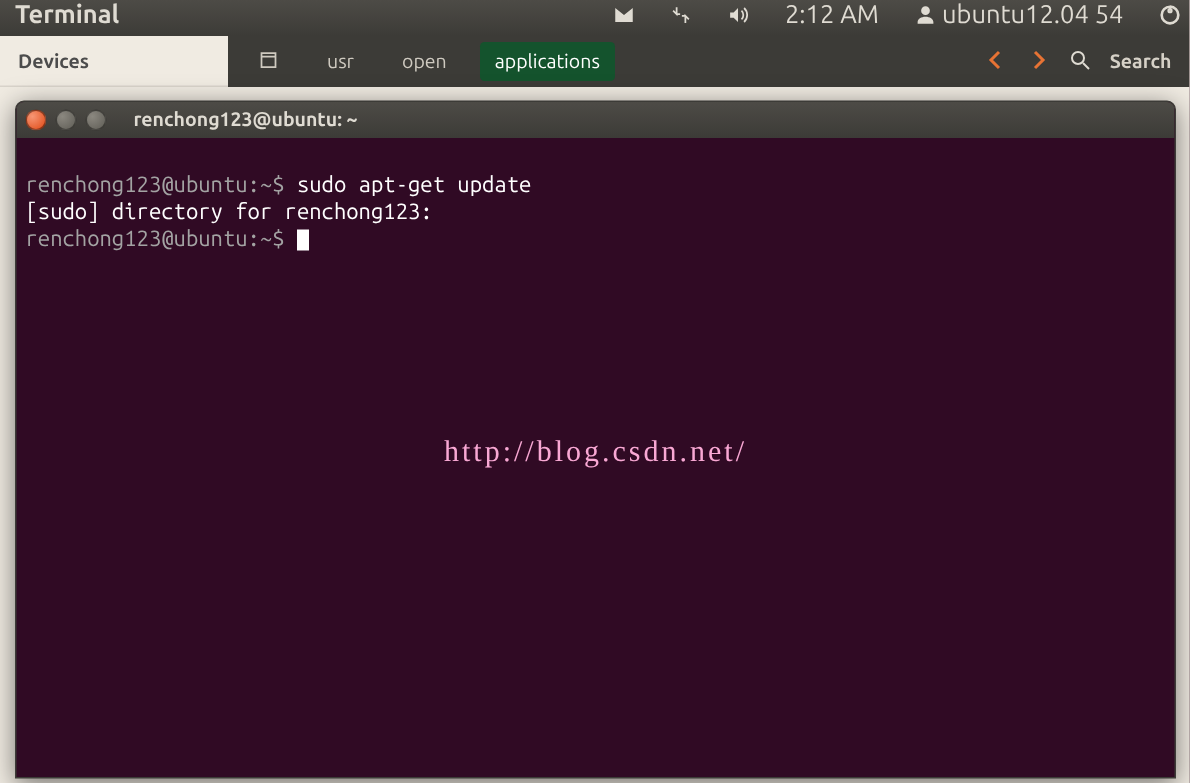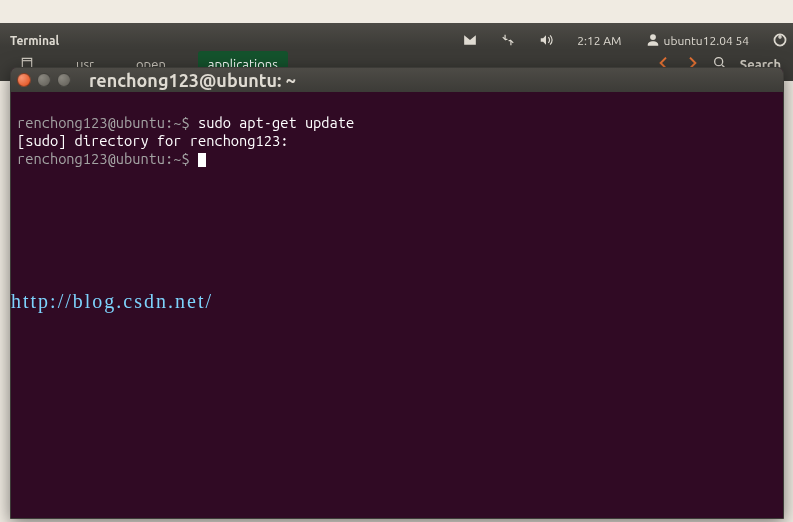--- a/index.html
+++ b/index.html
@@ -1,43 +1,43 @@
 <!DOCTYPE html>
 <html><head>
 <meta charset="utf-8">
 <style>
   html,body{margin:0;padding:0;font-family:"Ubuntu","DejaVu Sans",sans-serif;background:#f0ebe2;width:793px;height:522px;overflow:hidden;}
   
-  .top-panel{height:24px;background:linear-gradient(#4d4b46,#3c3b37);color:#dfdbd2;display:flex;align-items:flex-end;font-size:12px;padding:0 6px;margin-top:23px;}
+  .top-panel{height:24px;background:linear-gradient(#4d4b46,#3c3b37);color:#dfdbd2;display:flex;align-items:flex-start;font-size:17px;padding:0 6px;}
   .top-panel .title{font-weight:bold;padding-left:4px;}
   .top-panel .spacer{flex:1;}
   .top-panel .tray{display:flex;align-items:center;gap:24px;}
   .top-panel .tray span{display:inline-flex;align-items:center;gap:4px;}
   .top-panel svg{width:14px;height:14px;fill:#dfdbd2;}
   
   .nautilus{height:34px;background:#3c3b37;display:flex;align-items:stretch;font-size:13px;color:#d6d1c7;}
   .nautilus .devices-tab{width:140px;background:#f0ebe2;color:#4c4c4c;font-weight:bold;display:flex;align-items:center;padding-left:12px;border-top-right-radius:0;border-bottom:1px solid #d9d4cb;}
-  .nautilus .path{display:flex;align-items:center;gap:22px;padding-left:10px;}
+  .nautilus .path{display:flex;align-items:center;gap:12px;padding-left:10px;}
   .nautilus .crumb{padding:6px 10px;border-radius:3px;color:#cfcac0;}
   .nautilus .crumb.sel{background:#14532d;color:#fff;}
   .nautilus .crumb.home-icon svg{width:14px;height:14px;fill:#cfcac0;}
   .nautilus .right{margin-left:auto;display:flex;align-items:center;gap:12px;padding-right:12px;font-weight:bold;}
   .nautilus .right svg{width:16px;height:16px;}
   
   .term-window{position:absolute;left:10px;top:67px;width:772px;height:450px;background:#300a24;border:1px solid #3c3b37;border-radius:6px 6px 0 0;box-shadow:0 4px 18px rgba(0,0,0,.5);overflow:hidden;}
-  .term-titlebar{height:24px;background:linear-gradient(#4d4b46,#3c3b37);display:flex;align-items:center;padding:0 6px;gap:6px;color:#dfdbd2;font-size:18px;font-weight:bold;}
+  .term-titlebar{height:24px;background:linear-gradient(#4d4b46,#3c3b37);display:flex;align-items:center;padding:0 6px;gap:6px;color:#dfdbd2;font-size:13px;font-weight:bold;}
   .wbtn{width:12px;height:12px;border-radius:50%;display:inline-block;border:1px solid rgba(0,0,0,.4);}
   .wbtn.close{background:radial-gradient(circle at 30% 30%,#f79674,#df4a16);}
   .wbtn.min{background:radial-gradient(circle at 30% 30%,#8b8880,#5f5d56);}
   .wbtn.max{background:radial-gradient(circle at 30% 30%,#8b8880,#5f5d56);}
   .term-body{position:relative;padding:4px 6px;font-family:"Ubuntu Mono","DejaVu Sans Mono",monospace;font-size:14.7px;line-height:18px;color:#ffffff;white-space:pre-wrap;word-break:break-all;}
   .prompt{color:#a3a3a3;}
   .hl-box{border:1px solid #ff4040;margin:0 -3px;padding:0 2px;}
   .cursor{display:inline-block;width:8px;height:14px;background:#ffffff;vertical-align:text-bottom;}
-  .watermark{position:absolute;left:0;right:0;top:200px;text-align:left;font-family:Georgia,serif;font-size:20px;color:#7dd3fc;letter-spacing:2px;pointer-events:none;}
+  .watermark{position:absolute;left:0;right:0;top:200px;text-align:center;font-family:Georgia,serif;font-size:20px;color:#f9a8d4;letter-spacing:2px;pointer-events:none;}
 </style>
 </head>
 <body>
 
 <div class="top-panel">
   <span class="title">Terminal</span>
   <span class="spacer"></span>
   <div class="tray">
     <span>
         <svg viewBox="0 0 24 24">
@@ -66,20 +66,21 @@
         <svg viewBox="0 0 24 24">
           <path d="M12 2a10 10 0 100 20 10 10 0 000-20zm0 3a2 2 0 110 4 2 2 0 010-4z" fill="none" stroke="#dfdbd2" stroke-width="2"></path>
           <circle cx="12" cy="12" r="9" fill="none" stroke="#dfdbd2" stroke-width="2"></circle>
           <path d="M12 3v6" stroke="#dfdbd2" stroke-width="2"></path>
         </svg>
       </span>
   </div>
 </div>
 
 <div class="nautilus">
+  <div class="devices-tab">Devices</div>
   <div class="path">
     <span class="crumb home-icon"><svg viewBox="0 0 24 24">
           <path d="M4 4h16v16H4z" fill="none" stroke="#cfcac0" stroke-width="2"></path>
           <path d="M4 8h16" stroke="#cfcac0" stroke-width="2"></path>
         </svg></span>
     <span class="crumb">usr</span>
     <span class="crumb">open</span>
     <span class="crumb sel">applications</span>
   </div>
   <div class="right">

